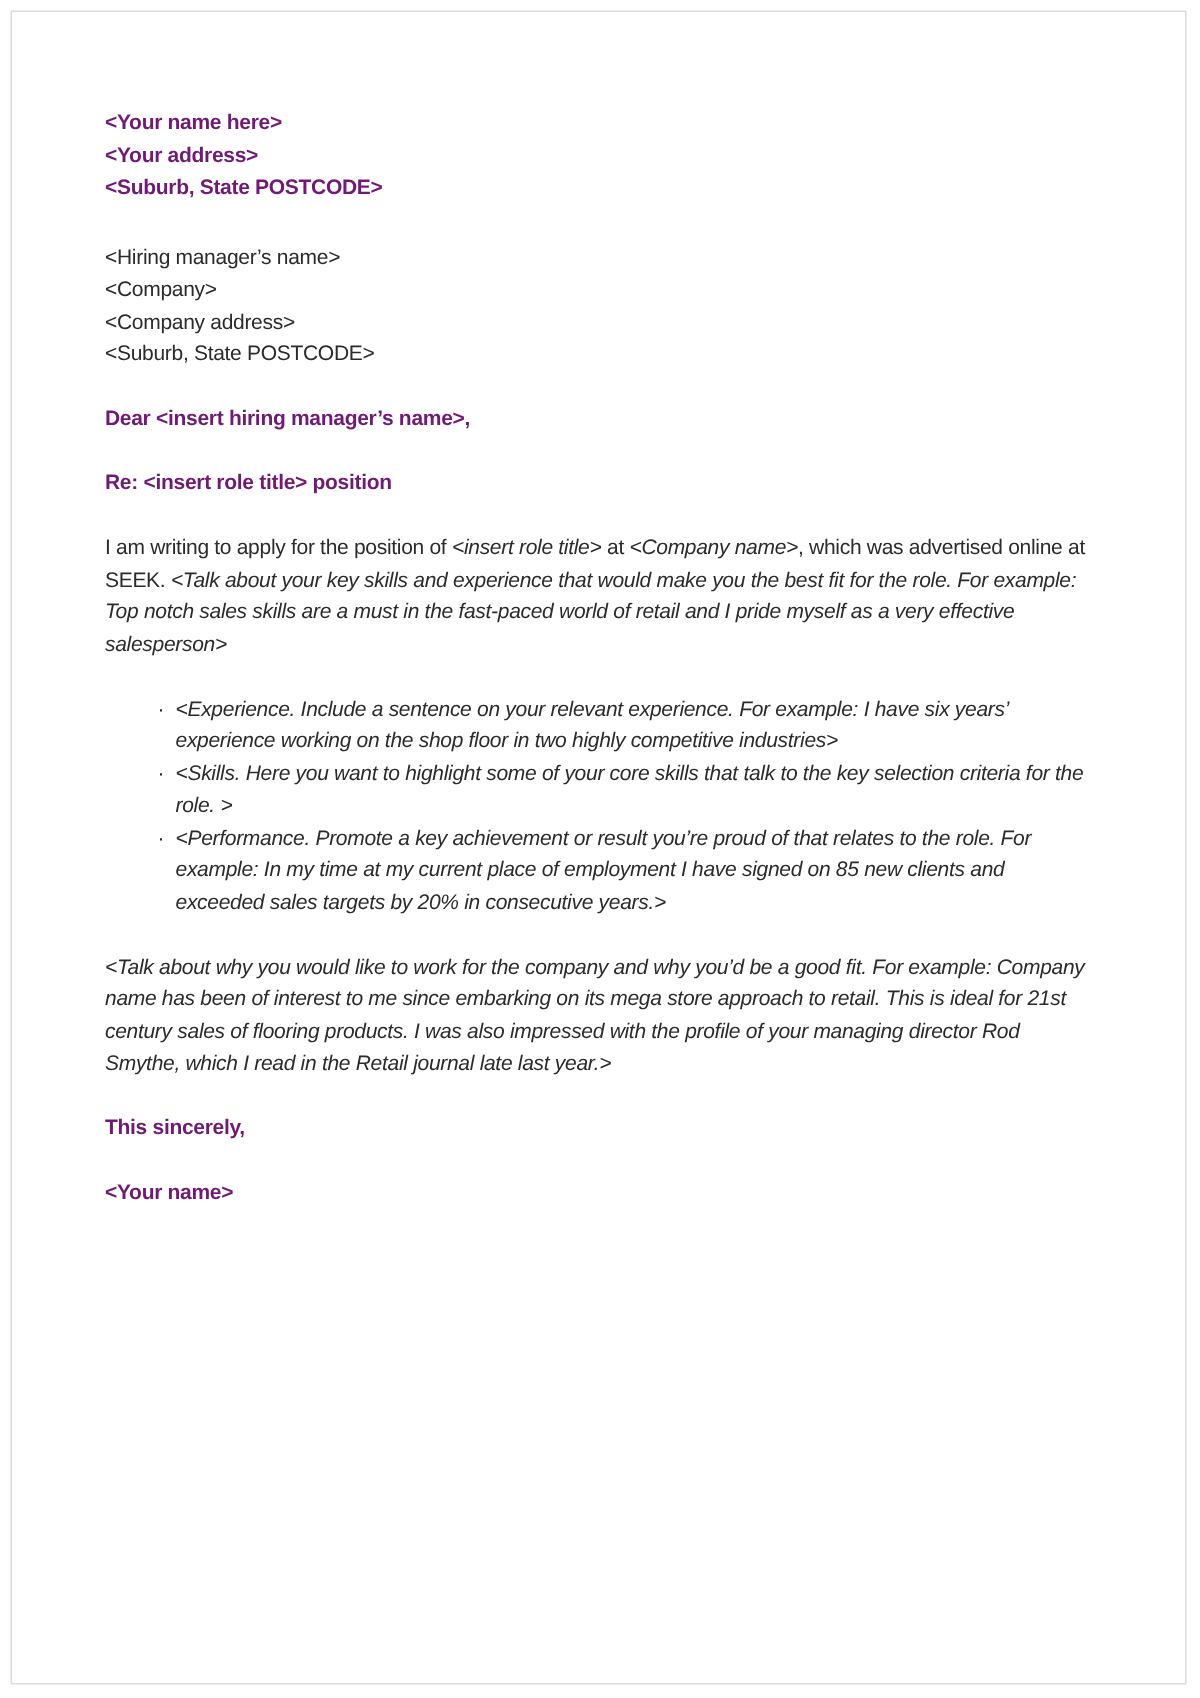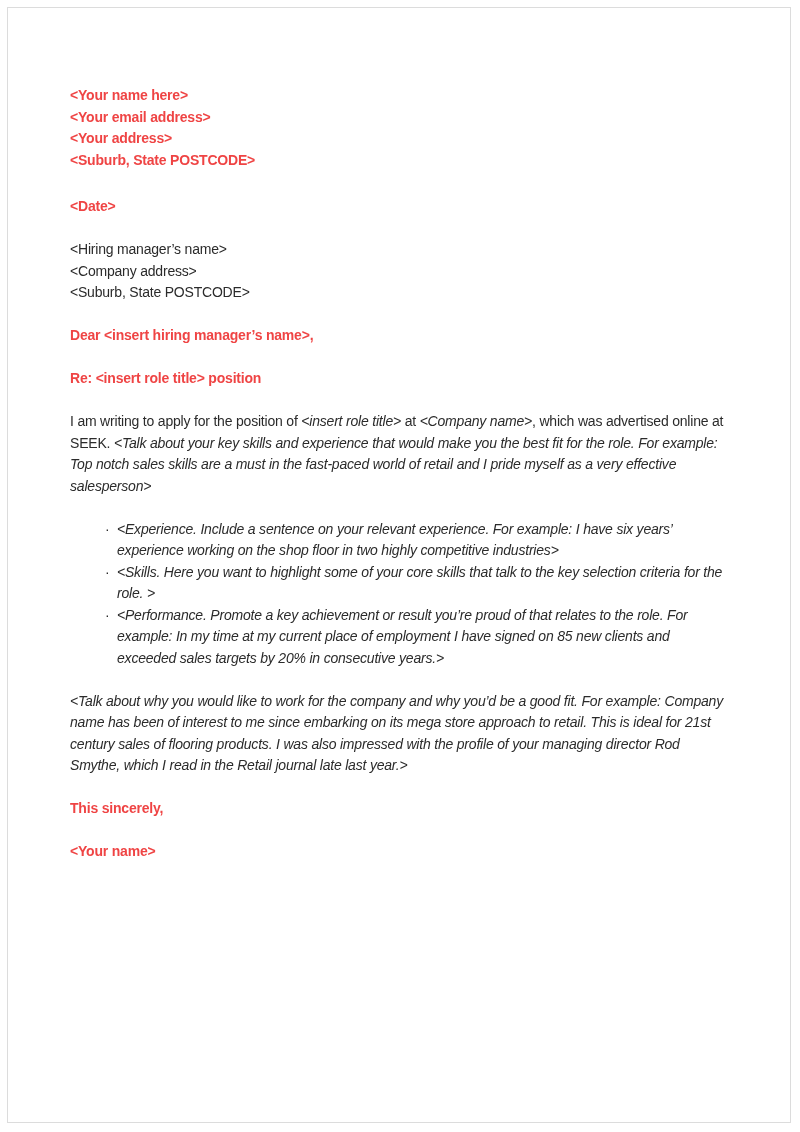--- a/index.html
+++ b/index.html
@@ -24,21 +24,21 @@
     font-size: 14px;
     line-height: 21.5px;
     letter-spacing: -0.2px;
   }
   .content {
     padding: 63px 60px 30px 62px;
   }
   .block { margin: 0 0 21.5px 0; }
   .block.after-sender { margin-bottom: 25px; }
   p { margin: 0 0 21.5px 0; }
-  .bold { font-weight: bold; color: #ef4444; margin-top: 14px; }
+  .bold { font-weight: bold; color: #701a75; }
   .italic { font-style: italic; margin-top: 20px; }
   em { font-style: italic; }
   ul.bullets {
     list-style: none;
     margin: 0 0 21.5px 0;
     padding: 0 0 0 47px;
     font-style: italic;
   }
   ul.bullets li {
     position: relative;
@@ -52,29 +52,28 @@
   }
 </style>
 </head>
 <body>
 
 <div class="page">
   <div class="content">
 
     <div class="block after-sender bold">
       <div>&lt;Your name here&gt;</div>
-      <div>&lt;Your email address&gt;</div>
       <div>&lt;Your address&gt;</div>
       <div>&lt;Suburb, State POSTCODE&gt;</div>
     </div>
 
-    <div class="block bold">&lt;Date&gt;</div>
 
     <div class="block">
       <div>&lt;Hiring manager’s name&gt;</div>
+      <div>&lt;Company&gt;</div>
       <div>&lt;Company address&gt;</div>
       <div>&lt;Suburb, State POSTCODE&gt;</div>
     </div>
 
     <p class="bold">Dear &lt;insert hiring manager’s name&gt;,</p>
 
     <p class="bold">Re: &lt;insert role title&gt; position</p>
 
     <p><span>I am writing to apply for the position of </span><em>&lt;insert role title&gt;</em><span> at </span><em>&lt;Company name&gt;</em><span>, which was advertised online at SEEK. </span><em>&lt;Talk about your key skills and experience that would make you the best fit for the role. For example: Top notch sales skills are a must in the fast-paced world of retail and I pride myself as a very effective salesperson&gt;</em></p>
 

